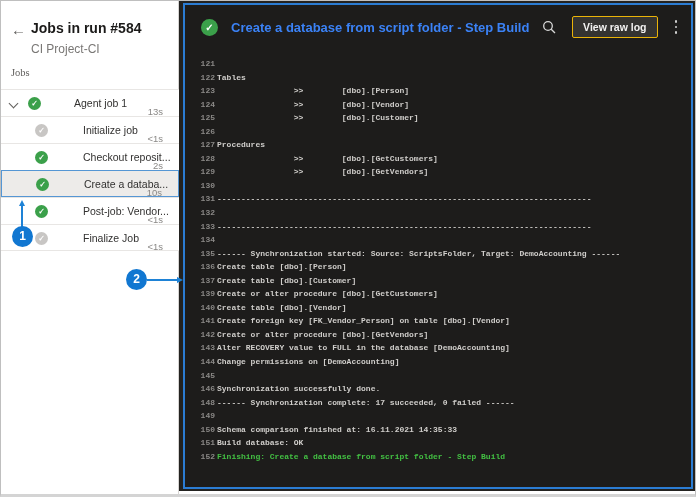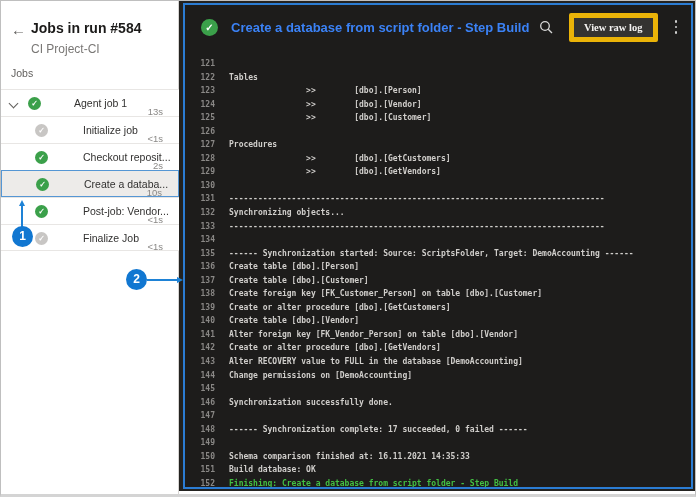--- a/index.html
+++ b/index.html
@@ -7,21 +7,21 @@
     position:relative;width:696px;height:497px;box-sizing:border-box;
     border:1px solid #bfbfbf;border-bottom:3px solid #d4d4d4;
     background:#ffffff;overflow:hidden;
     font-family:"Liberation Sans",sans-serif;
   }
   
   .sidebar{position:absolute;left:0;top:0;width:178px;height:100%;background:#fff;border-right:1px solid #d6d4d2;box-sizing:border-box;}
   .back{position:absolute;left:10px;top:20px;font-size:15px;color:#605e5c;cursor:pointer;}
   .sb-title{position:absolute;left:30px;top:19px;font-size:14px;font-weight:700;color:#1b1a19;white-space:nowrap;}
   .sb-subtitle{position:absolute;left:30px;top:41px;font-size:12px;color:#797775;}
-  .jobs-label{position:absolute;left:10px;top:66px;font-size:10.5px;color:#605e5c;}
+  .jobs-label{position:absolute;left:10px;top:66px;font-size:10.5px;color:#605e5c;font-family:Liberation Serif, serif;}
   .job-list{position:absolute;left:0;top:88px;width:178px;}
   .job-row{position:relative;height:27px;box-sizing:border-box;border-top:1px solid #e8e6e4;background:#fff;cursor:pointer;}
   .job-row:last-child{border-bottom:1px solid #e8e6e4;}
   .job-row.selected{border:1px solid #5596d4;background:#edebe9;}
   .chev{position:absolute;left:9px;top:10px;width:6px;height:6px;border-left:1.4px solid #605e5c;border-bottom:1.4px solid #605e5c;transform:rotate(-45deg);}
   .status{position:absolute;top:7px;width:13px;height:13px;border-radius:50%;color:#fff;font-size:8px;line-height:13px;text-align:center;font-weight:700;}
   .status.success{background:#3ba04a;}
   .status.skipped{background:#c8c6c4;}
   .job-row.parent .status{left:27px;}
   .job-row.child  .status{left:34px;}
@@ -29,27 +29,27 @@
   .job-row.parent .jlabel{left:49px;}
   .job-row.child  .jlabel{left:58px;}
   .jtime{position:absolute;right:16px;top:16px;font-size:9.5px;color:#8a8886;}
   
   .log-outer{position:absolute;left:178px;top:0;right:0;bottom:3px;background:#232220;box-sizing:border-box;padding:2px 2px 2px 4px;}
   .log-inner{width:100%;height:100%;box-sizing:border-box;border:2px solid #2b7cd3;background:#1d1c1b;overflow:hidden;display:flex;flex-direction:column;}
   .log-header{height:44px;flex:0 0 44px;display:flex;align-items:center;padding:0 10px 0 16px;}
   .hdr-status{width:17px;height:17px;border-radius:50%;background:#3ba04a;color:#fff;font-size:10px;line-height:17px;text-align:center;font-weight:700;flex:0 0 17px;}
   .hdr-title{margin-left:13px;font-size:13px;font-weight:600;color:#3b82f6;white-space:nowrap;flex:1 1 auto;overflow:hidden;}
   .hdr-search{flex:0 0 auto;margin-right:16px;cursor:pointer;display:flex;align-items:center;}
-  .raw-btn{flex:0 0 auto;background:#343331;border:5px solid #eab308;border-radius:2px;color:#f3f2f1;font-size:10.5px;font-weight:600;padding:4px 10px;cursor:pointer;font-family:Liberation Serif, serif;}
+  .raw-btn{flex:0 0 auto;background:#343331;border:1px solid #eab308;border-radius:2px;color:#f3f2f1;font-size:10.5px;font-weight:600;padding:4px 10px;cursor:pointer;font-family:Liberation Sans, sans-serif;}
   .hdr-more{flex:0 0 auto;margin-left:13px;padding:2px 4px;cursor:pointer;display:flex;flex-direction:column;align-items:center;}
   .hdr-more i{display:block;width:2.5px;height:2.5px;border-radius:50%;background:#d0d0d0;margin:1.4px 0;}
   .log-body{flex:1 1 auto;padding-top:8px;overflow:hidden;font-family:"DejaVu Sans Mono",monospace;font-size:8px;font-weight:700;}
-  .log-line{display:flex;height:13.55px;line-height:13.55px;white-space:pre;}
+  .log-line{display:flex;height:13.55px;line-height:13.55px;white-space:pre;font-family:Liberation Mono, monospace;}
   .lnum{flex:0 0 30px;width:30px;text-align:right;color:#8a8886;}
-  .ltext{margin-left:14px;color:#d0cecb;}
+  .ltext{margin-left:2px;color:#d0cecb;}
   .log-line.hl .ltext{color:#43c043;text-align:right;}
   
   .callout{position:absolute;width:21px;height:21px;border-radius:50%;background:#1177d1;color:#fff;font-size:12px;font-weight:700;line-height:21px;text-align:center;z-index:20;}
   .callout-1{left:11px;top:225px;}
   .callout-2{left:125px;top:268px;}
   .ann-line{position:absolute;background:#1e82d6;z-index:19;}
   .ann-v{left:20px;top:204px;width:2px;height:22px;}
   .ann-h{left:146px;top:278px;width:30px;height:2px;}
   .arrow-up{position:absolute;left:17.5px;top:199px;width:0;height:0;border-left:3.5px solid transparent;border-right:3.5px solid transparent;border-bottom:6px solid #1e82d6;z-index:19;}
   .arrow-right{position:absolute;left:176px;top:275.5px;width:0;height:0;border-top:3.5px solid transparent;border-bottom:3.5px solid transparent;border-left:6px solid #1e82d6;z-index:19;}
@@ -122,36 +122,34 @@
           <div class="log-line"><span class="lnum">122</span><span class="ltext">Tables</span></div>
           <div class="log-line"><span class="lnum">123</span><span class="ltext">                &gt;&gt;        [dbo].[Person]</span></div>
           <div class="log-line"><span class="lnum">124</span><span class="ltext">                &gt;&gt;        [dbo].[Vendor]</span></div>
           <div class="log-line"><span class="lnum">125</span><span class="ltext">                &gt;&gt;        [dbo].[Customer]</span></div>
           <div class="log-line"><span class="lnum">126</span><span class="ltext"></span></div>
           <div class="log-line"><span class="lnum">127</span><span class="ltext">Procedures</span></div>
           <div class="log-line"><span class="lnum">128</span><span class="ltext">                &gt;&gt;        [dbo].[GetCustomers]</span></div>
           <div class="log-line"><span class="lnum">129</span><span class="ltext">                &gt;&gt;        [dbo].[GetVendors]</span></div>
           <div class="log-line"><span class="lnum">130</span><span class="ltext"></span></div>
           <div class="log-line"><span class="lnum">131</span><span class="ltext">------------------------------------------------------------------------------</span></div>
-          <div class="log-line"><span class="lnum">132</span><span class="ltext">Synchronizing objects...</span></div>
+          <div class="log-line"><span class="lnum">132</span></div>
           <div class="log-line"><span class="lnum">133</span><span class="ltext">------------------------------------------------------------------------------</span></div>
           <div class="log-line"><span class="lnum">134</span><span class="ltext"></span></div>
           <div class="log-line"><span class="lnum">135</span><span class="ltext">------ Synchronization started: Source: ScriptsFolder, Target: DemoAccounting ------</span></div>
           <div class="log-line"><span class="lnum">136</span><span class="ltext">Create table [dbo].[Person]</span></div>
           <div class="log-line"><span class="lnum">137</span><span class="ltext">Create table [dbo].[Customer]</span></div>
-          <div class="log-line"><span class="lnum">138</span><span class="ltext">Create foreign key [FK_Customer_Person] on table [dbo].[Customer]</span></div>
           <div class="log-line"><span class="lnum">139</span><span class="ltext">Create or alter procedure [dbo].[GetCustomers]</span></div>
           <div class="log-line"><span class="lnum">140</span><span class="ltext">Create table [dbo].[Vendor]</span></div>
-          <div class="log-line"><span class="lnum">141</span><span class="ltext">Alter foreign key [FK_Vendor_Person] on table [dbo].[Vendor]</span></div>
+          <div class="log-line"><span class="lnum">141</span><span class="ltext">Create foreign key [FK_Vendor_Person] on table [dbo].[Vendor]</span></div>
           <div class="log-line"><span class="lnum">142</span><span class="ltext">Create or alter procedure [dbo].[GetVendors]</span></div>
           <div class="log-line"><span class="lnum">143</span><span class="ltext">Alter RECOVERY value to FULL in the database [DemoAccounting]</span></div>
           <div class="log-line"><span class="lnum">144</span><span class="ltext">Change permissions on [DemoAccounting]</span></div>
           <div class="log-line"><span class="lnum">145</span><span class="ltext"></span></div>
           <div class="log-line"><span class="lnum">146</span><span class="ltext">Synchronization successfully done.</span></div>
-          <div class="log-line"><span class="lnum">147</span><span class="ltext"></span></div>
           <div class="log-line"><span class="lnum">148</span><span class="ltext">------ Synchronization complete: 17 succeeded, 0 failed ------</span></div>
           <div class="log-line"><span class="lnum">149</span><span class="ltext"></span></div>
           <div class="log-line"><span class="lnum">150</span><span class="ltext">Schema comparison finished at: 16.11.2021 14:35:33</span></div>
           <div class="log-line"><span class="lnum">151</span><span class="ltext">Build database: OK</span></div>
           <div class="log-line hl"><span class="lnum">152</span><span class="ltext">Finishing: Create a database from script folder - Step Build</span></div>
         </div>
     </div>
   </div>
 
   <div class="ann-v ann-line"></div>

